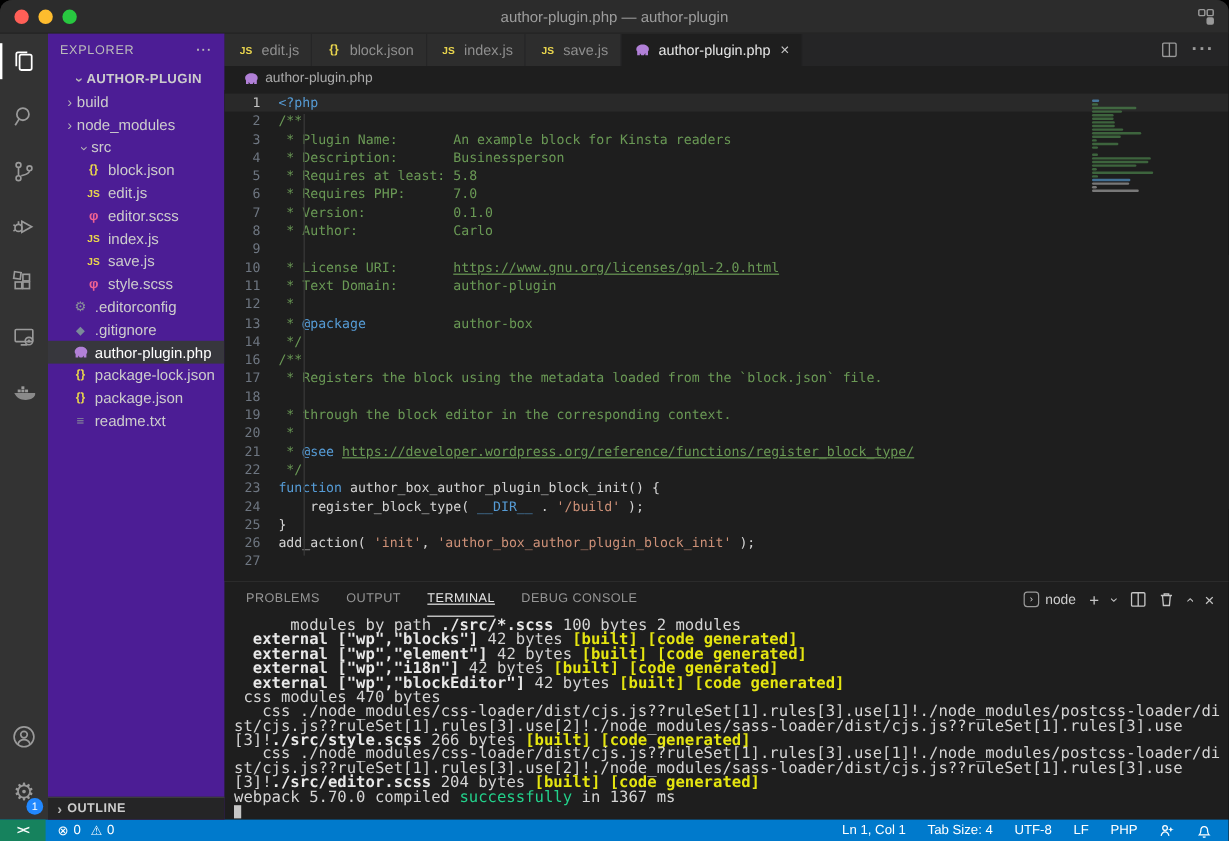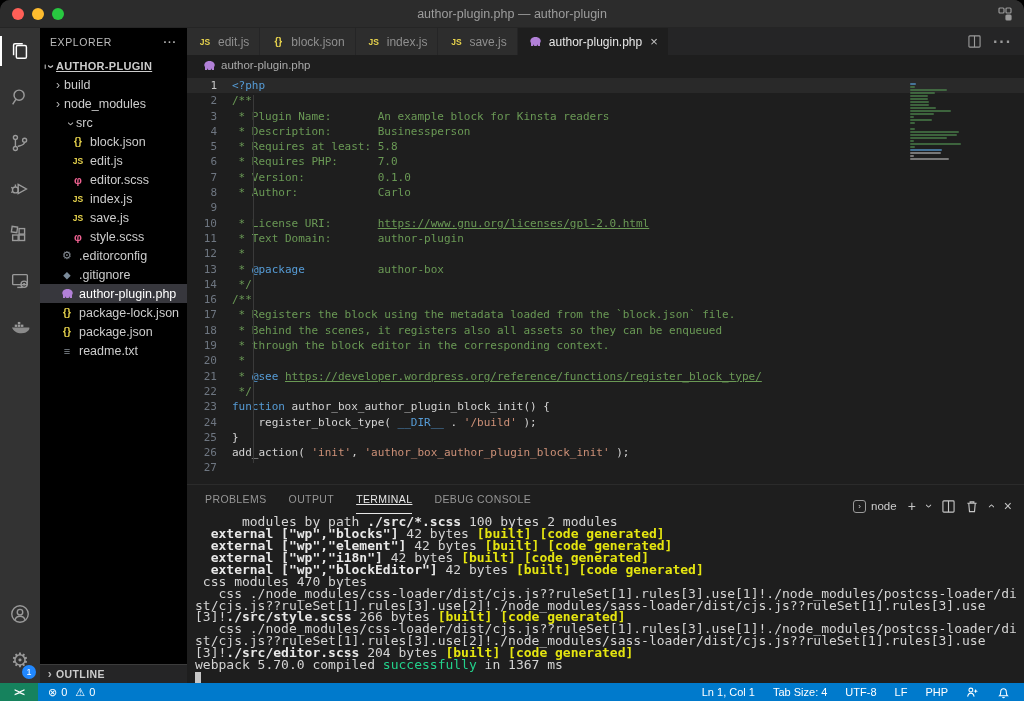--- a/index.html
+++ b/index.html
@@ -28,21 +28,21 @@
               color:#9a9a9a; position:relative; }
   .act-item.active { color:#ffffff; }
   .act-item.active::before { content:""; position:absolute; left:0; top:8px; bottom:8px;
                              width:2px; background:#ffffff; }
   .act-spacer { flex:1; }
   .badge { position:absolute; right:4px; bottom:4px; background:#2188ff; color:#fff;
            font-size:9px; width:14px; height:14px; border-radius:50%; display:flex;
            align-items:center; justify-content:center; }
 
   
-  .sidebar { width:147px; background:#000000; flex:0 0 147px; display:flex;
+  .sidebar { width:147px; background:#4c1d95; flex:0 0 147px; display:flex;
              flex-direction:column; color:#cccccc; position:relative; }
   .sb-header { height:28px; display:flex; align-items:center; padding:0 10px;
                font-size:10.5px; letter-spacing:.6px; color:#bbbbbb; }
   .sb-header .dots { margin-left:auto; color:#bbbbbb; font-weight:bold; letter-spacing:1px; }
   .tree { flex:1; overflow:hidden; font-size:12.5px; }
   .trow { height:19px; display:flex; align-items:center; white-space:nowrap; cursor:default; }
   .trow.selected { background:#37373d; color:#ffffff; }
   .trow.root { font-weight:bold; font-size:11px; letter-spacing:.3px; }
   .chev { display:inline-block; width:12px; text-align:center; color:#b5b5b5;
           font-size:12px; transform-origin:50% 55%; }
@@ -86,21 +86,21 @@
   .cm { color:#6a9955; } .kw { color:#569cd6; } .pl { color:#d4d4d4; }
   .st { color:#ce9178; } .tg { color:#569cd6; }
   .lk { color:#6a9955; text-decoration:underline; }
   .indent-guide { position:absolute; left:66px; top:20px; width:1px; height:368px; background:#3a3a3a; }
   .minimap { position:absolute; top:8px; right:58px; width:56px; }
   .mm-bar { height:2px; margin-bottom:1px; border-radius:1px; opacity:.65; }
 
   
   .panel { flex:0 0 185px; background:#1e1e1e; border-top:1px solid #2b2b2b;
            display:flex; flex-direction:column; min-width:0; }
-  .panel-header { height:29px; display:flex; align-items:flex-end; padding:0 12px 0 18px; flex:0 0 29px; }
+  .panel-header { height:29px; display:flex; align-items:center; padding:0 12px 0 18px; flex:0 0 29px; }
   .ptab { font-size:10.5px; letter-spacing:.4px; color:#969696; margin-right:22px;
           height:29px; display:flex; align-items:center; border-bottom:1px solid transparent; }
   .ptab.active { color:#e7e7e7; border-bottom-color:#e7e7e7;text-decoration:underline; }
   .panel-controls { margin-left:auto; display:flex; align-items:center; gap:11px; color:#c5c5c5; }
   .shell-pick { display:flex; align-items:center; gap:5px; font-size:11.5px; color:#cccccc; }
   .shell-box { width:13px; height:13px; border:1px solid #9a9a9a; border-radius:3px;
                font-size:8px; display:flex; align-items:center; justify-content:center; color:#cccccc; }
   .pc-glyph { font-size:14px; line-height:1; }
   .chev-down { display:inline-block; transform:rotate(90deg); font-size:12px; }
   .chev-up { display:inline-block; transform:rotate(-90deg); font-size:12px; }
@@ -212,21 +212,21 @@
         <span class="badge">1</span>
       </div>
     </div>
 
     <div class="sidebar">
       <div class="sb-header">
         <span>EXPLORER</span>
         <span class="dots">···</span>
       </div>
       <div class="tree">
-        <div class="trow root" style="padding-left:4px;text-decoration:underline;">
+        <div class="trow root" style="padding-left:20px;">
           <span class="chev open">›</span>
           <span>AUTHOR-PLUGIN</span>
         </div>
 
       <div class="trow" style="padding-left: 12px;">
             <span class="chev">›</span>
             <span>build</span>
           </div>
           <div class="trow" style="padding-left: 12px;">
             <span class="chev">›</span>
@@ -356,21 +356,21 @@
             <div class="cl"><span class="ln">7</span><span class="ct"><span class="cm"> * Version:           0.1.0</span></span></div>
             <div class="cl"><span class="ln">8</span><span class="ct"><span class="cm"> * Author:            Carlo</span></span></div>
             <div class="cl"><span class="ln">9</span></div>
             <div class="cl"><span class="ln">10</span><span class="ct"><span class="cm"> * License URI:       </span><span class="lk">https://www.gnu.org/licenses/gpl-2.0.html</span></span></div>
             <div class="cl"><span class="ln">11</span><span class="ct"><span class="cm"> * Text Domain:       author-plugin</span></span></div>
             <div class="cl"><span class="ln">12</span><span class="ct"><span class="cm"> *</span></span></div>
             <div class="cl"><span class="ln">13</span><span class="ct"><span class="cm"> * </span><span class="tg">@package</span><span class="cm">           </span><span class="cm">author-box</span></span></div>
             <div class="cl"><span class="ln">14</span><span class="ct"><span class="cm"> */</span></span></div>
             <div class="cl"><span class="ln">16</span><span class="ct"><span class="cm">/**</span></span></div>
             <div class="cl"><span class="ln">17</span><span class="ct"><span class="cm"> * Registers the block using the metadata loaded from the `block.json` file.</span></span></div>
-            <div class="cl"><span class="ln">18</span><span class="ct"><span class="cm"> * Behind the scenes, it registers also all assets so they can be enqueued</span></span></div>
+            <div class="cl"><span class="ln">18</span></div>
             <div class="cl"><span class="ln">19</span><span class="ct"><span class="cm"> * through the block editor in the corresponding context.</span></span></div>
             <div class="cl"><span class="ln">20</span><span class="ct"><span class="cm"> *</span></span></div>
             <div class="cl"><span class="ln">21</span><span class="ct"><span class="cm"> * </span><span class="tg">@see</span><span class="cm"> </span><span class="lk">https://developer.wordpress.org/reference/functions/register_block_type/</span></span></div>
             <div class="cl"><span class="ln">22</span><span class="ct"><span class="cm"> */</span></span></div>
             <div class="cl"><span class="ln">23</span><span class="ct"><span class="kw">function</span><span class="pl"> author_box_author_plugin_block_init() {</span></span></div>
             <div class="cl"><span class="ln">24</span><span class="ct"><span class="pl">    register_block_type( </span><span class="kw">__DIR__</span><span class="pl"> . </span><span class="st">'/build'</span><span class="pl"> );</span></span></div>
             <div class="cl"><span class="ln">25</span><span class="ct"><span class="pl">}</span></span></div>
             <div class="cl"><span class="ln">26</span><span class="ct"><span class="pl">add_action( </span><span class="st">'init'</span><span class="pl">, </span><span class="st">'author_box_author_plugin_block_init'</span><span class="pl"> );</span></span></div>
             <div class="cl"><span class="ln">27</span><span class="ct"></span></div>
           </div>

